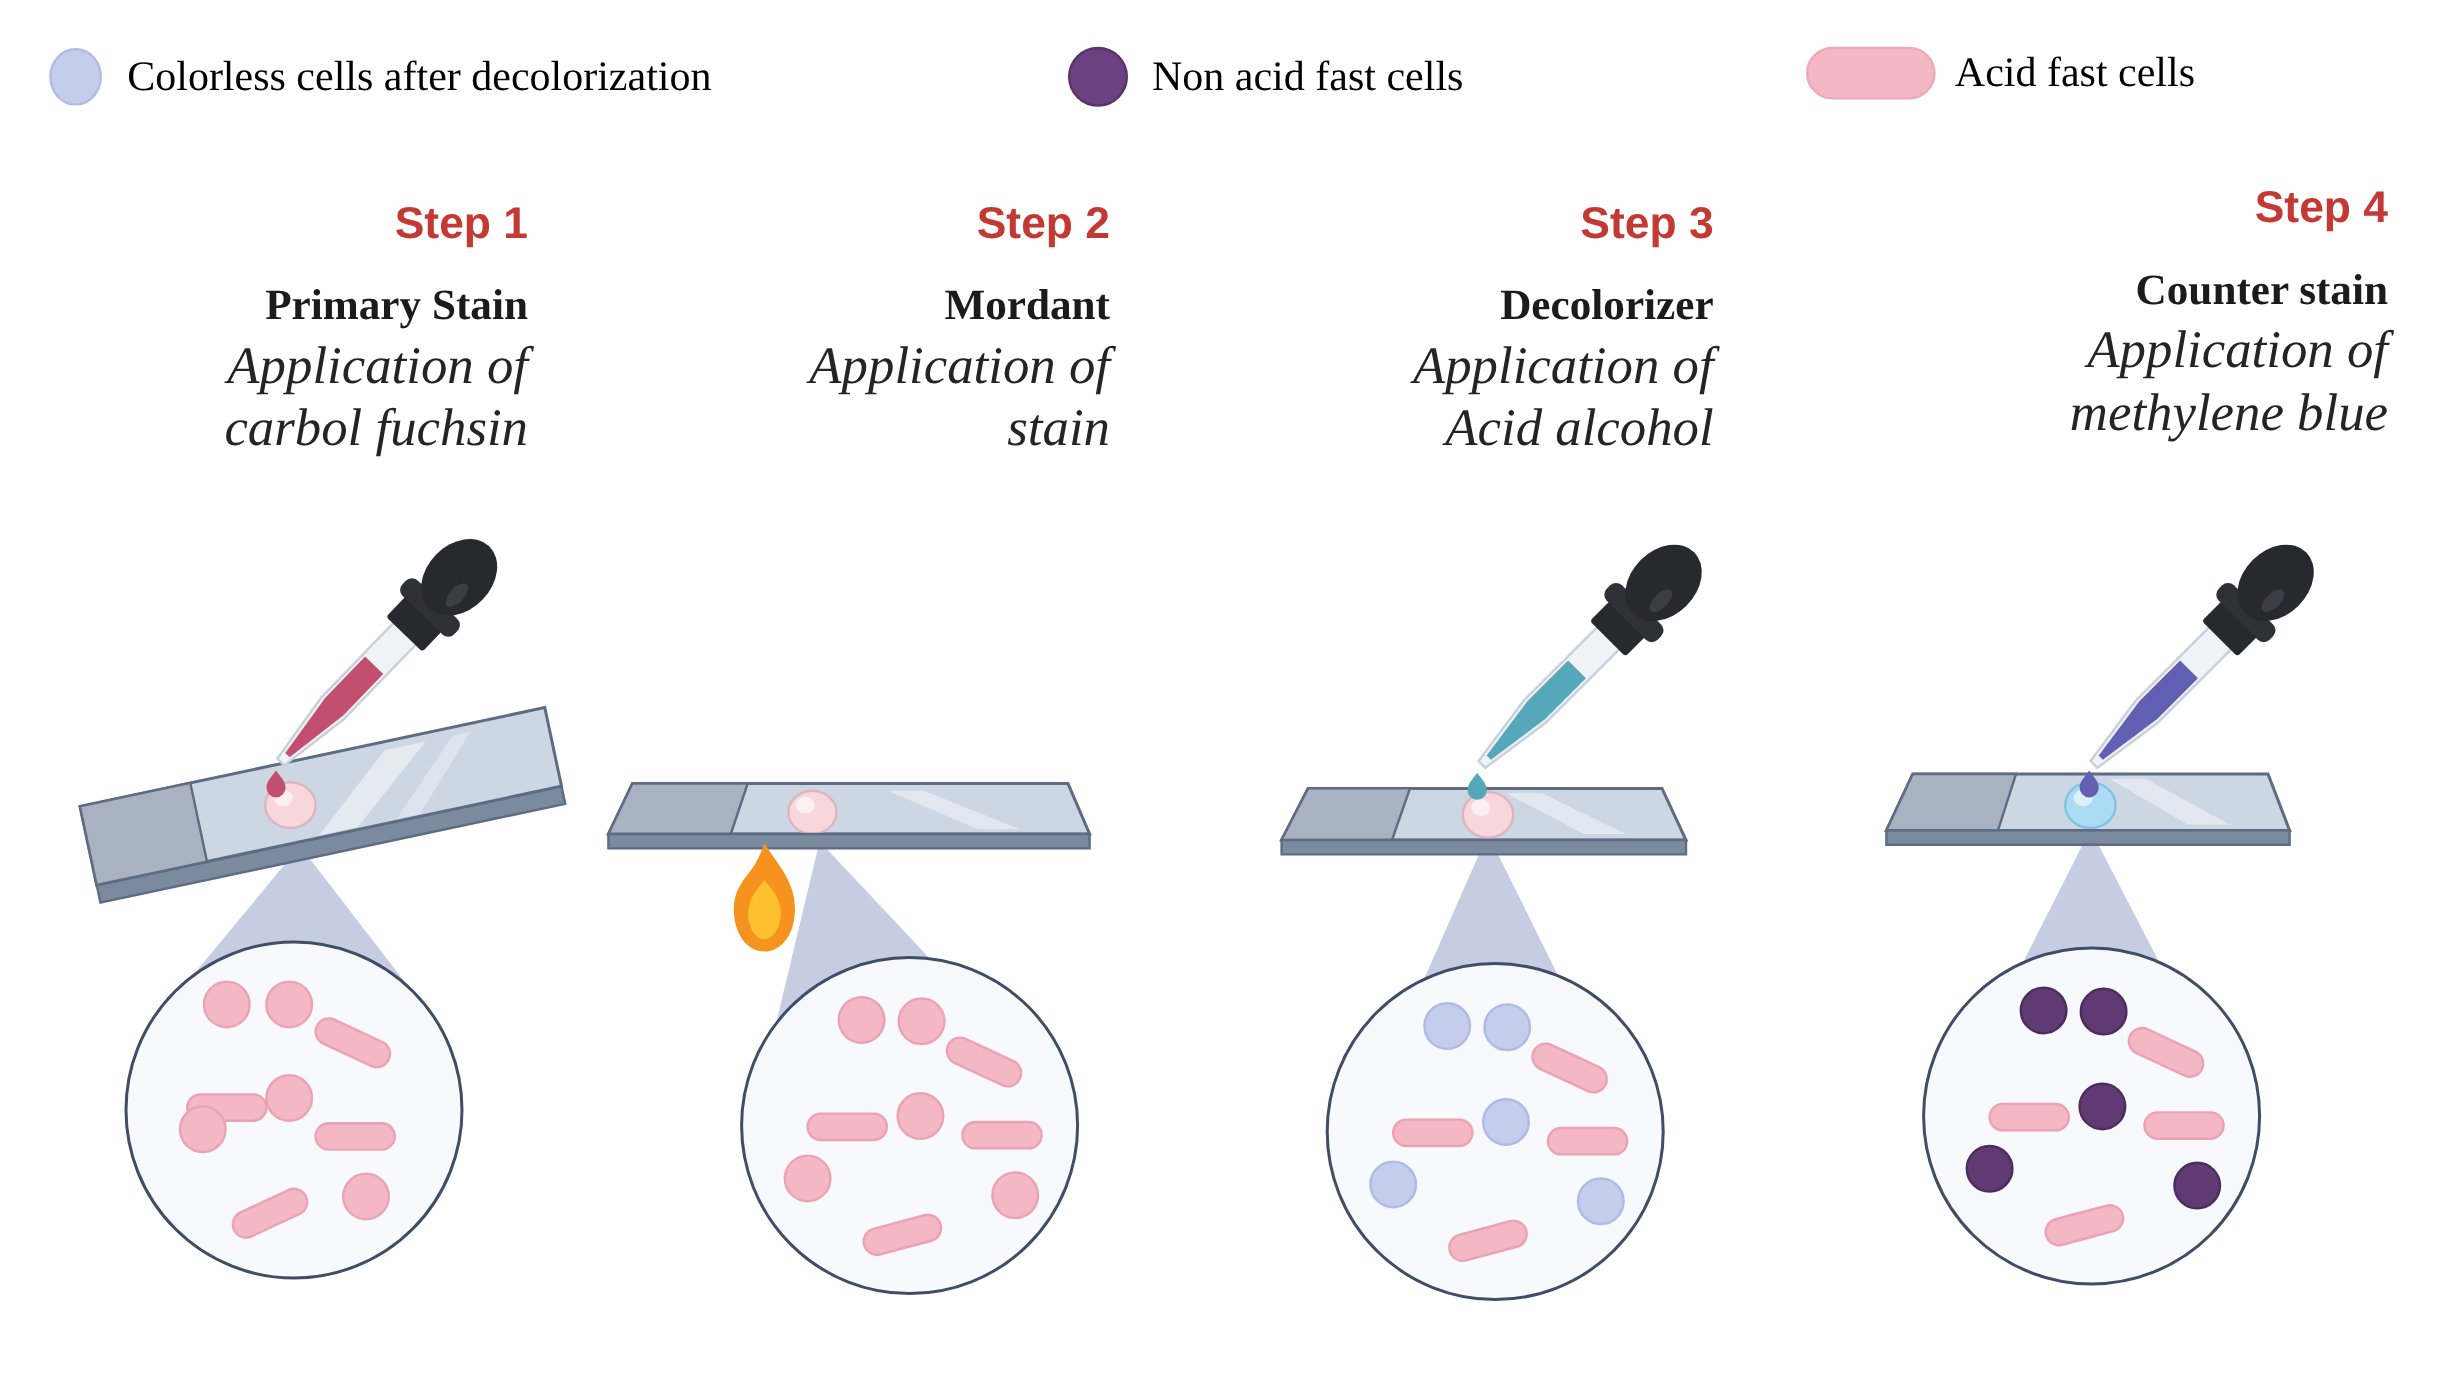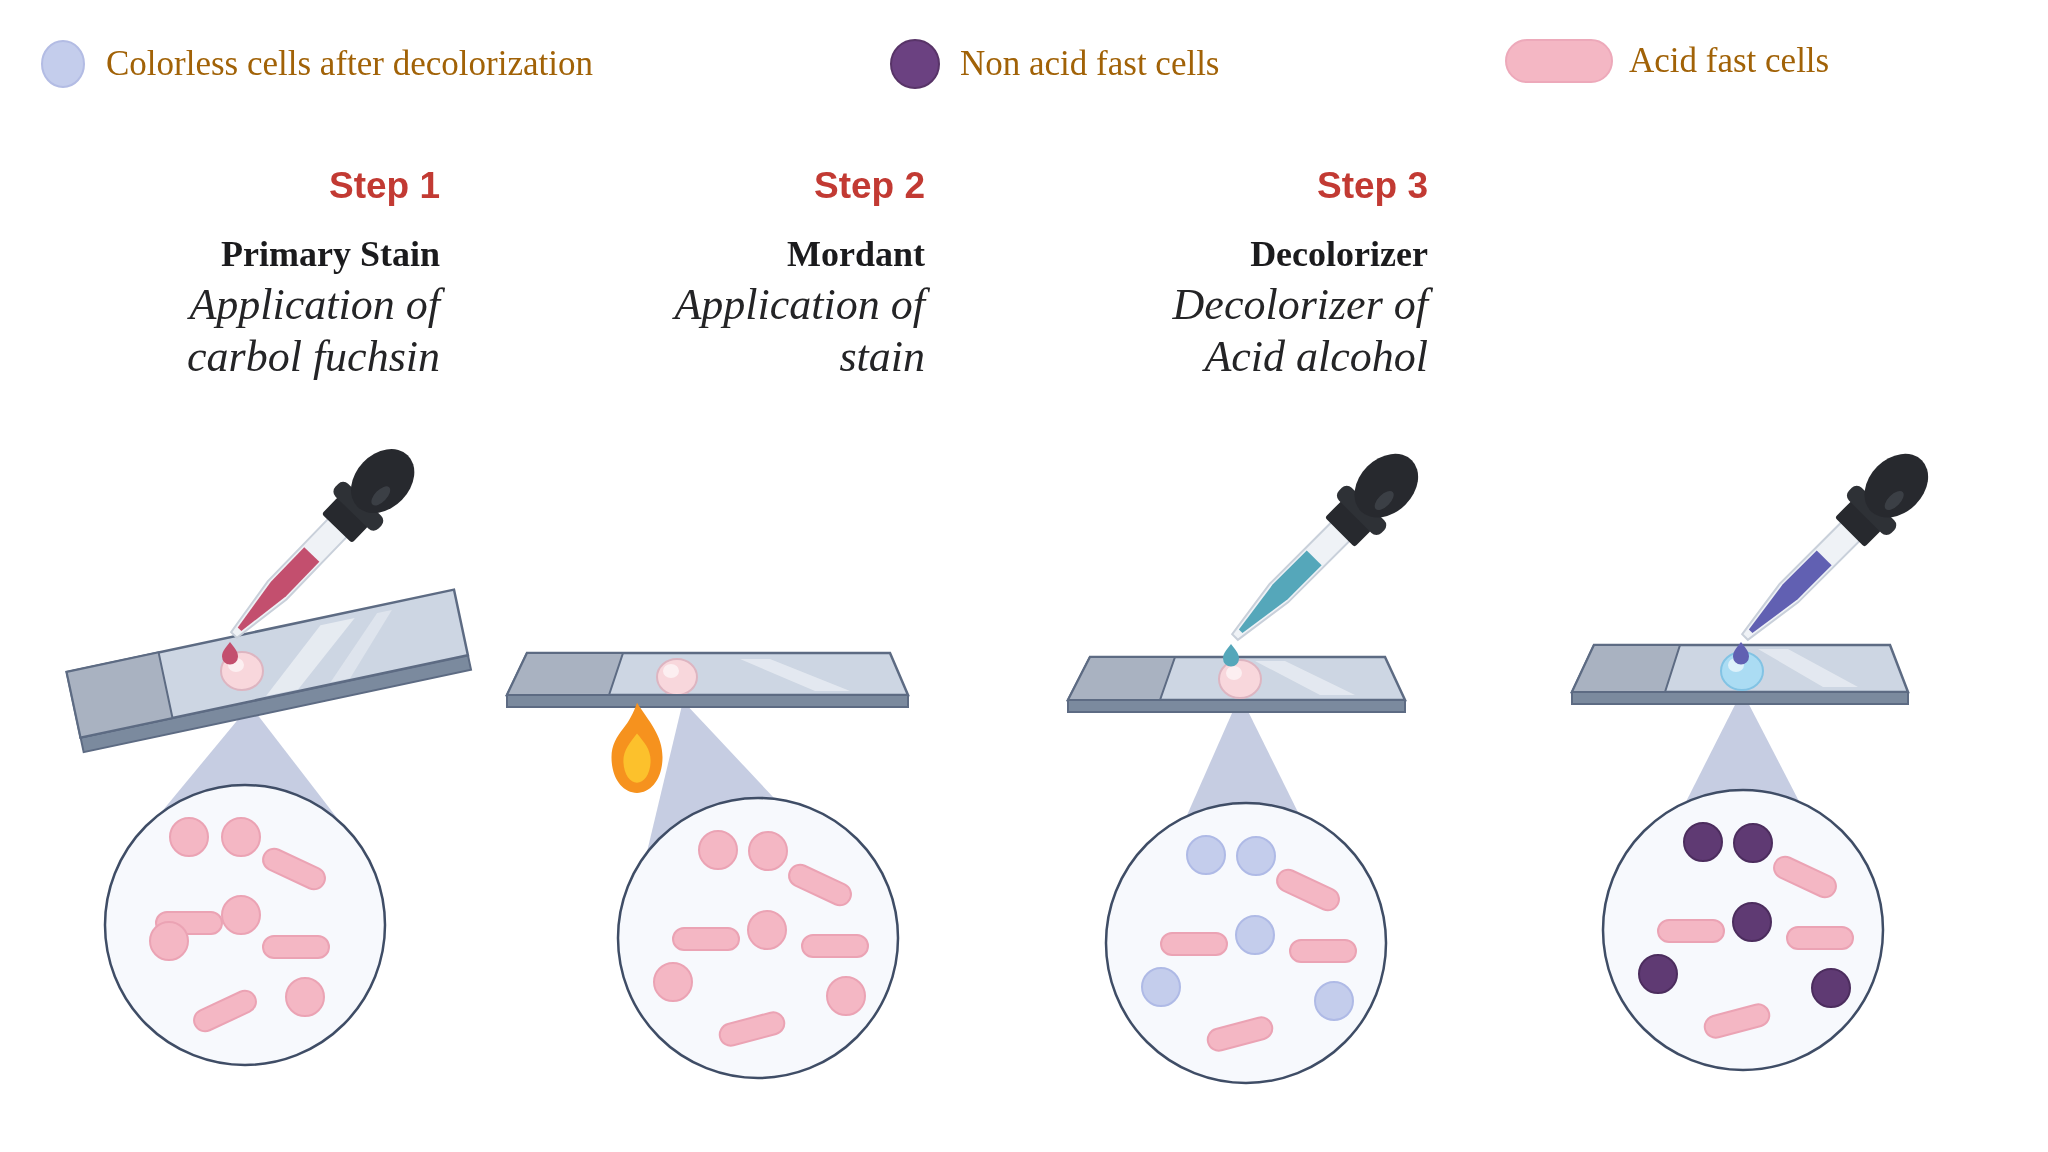--- a/index.html
+++ b/index.html
@@ -2,21 +2,21 @@
 <html><head>
 <meta charset="utf-8">
 <style>
   html,body { margin:0; padding:0; background:#ffffff; }
   .canvas {
     position:relative; width:2048px; height:1152px; background:#ffffff;
     overflow:hidden; font-family:"Liberation Serif", serif;
   }
   
   .legend-item { position:absolute; top:36px; display:flex; align-items:center; gap:18px; }
-  .legend-item .label { font-size:35px; color:#a16207; white-space:nowrap; }
+  .legend-item .label { font-size:35px; color:#000000; white-space:nowrap; }
   
   .step-text { position:absolute; width:312px;text-align:right; }
   .step-label { font-family:"Liberation Sans", sans-serif; font-weight:700; font-size:37px; color:#c23a33; }
   .step-title { font-family:"Liberation Serif", serif; font-weight:700; font-size:36px; color:#1b1b1d; margin-top:26px; }
   .step-desc  { font-family:"Liberation Serif", serif; font-style:italic; font-size:44px; line-height:1.18; color:#242426; margin-top:4px; }
   
   .illus { position:absolute; top:395px; width:490px; height:757px; }
 </style>
 </head>
 <body>
@@ -52,23 +52,28 @@
 
   <div class="step-text" style="left:613px; top:165px;">
     <div class="step-label">Step 2</div>
     <div class="step-title">Mordant</div>
     <div class="step-desc">Application of stain</div>
   </div>
 
   <div class="step-text" style="left:1116px; top:165px;">
     <div class="step-label">Step 3</div>
     <div class="step-title">Decolorizer</div>
-    <div class="step-desc">Decolorizer of Acid alcohol</div>
-  </div>
-
+    <div class="step-desc">Application of Acid alcohol</div>
+  </div>
+
+  <div class="step-text" style="left:1678px; top:152px;">
+    <div class="step-label">Step 4</div>
+    <div class="step-title">Counter stain</div>
+    <div class="step-desc">Application of methylene blue</div>
+  </div>
 
   <svg class="illus" style="left:10px;" viewBox="0 0 490 757">
 
     <polygon points="240,310 120,455 344,445" fill="#c6cde2"></polygon>
 
     <g transform="translate(258,272) rotate(-12)">
       <rect x="-198" y="30" width="396" height="15" fill="#7b8a9e" stroke="#5d6b83" stroke-width="2"></rect>
       <rect x="-198" y="-37" width="396" height="67" fill="#cdd6e3" stroke="#5d6b83" stroke-width="2.5"></rect>
       <rect x="-198" y="-37" width="94" height="67" fill="#a9b2c1" stroke="#5d6b83" stroke-width="2"></rect>
       <polygon points="60,-30 95,-30 25,28 -8,28" fill="#ffffff" opacity="0.5"></polygon>

